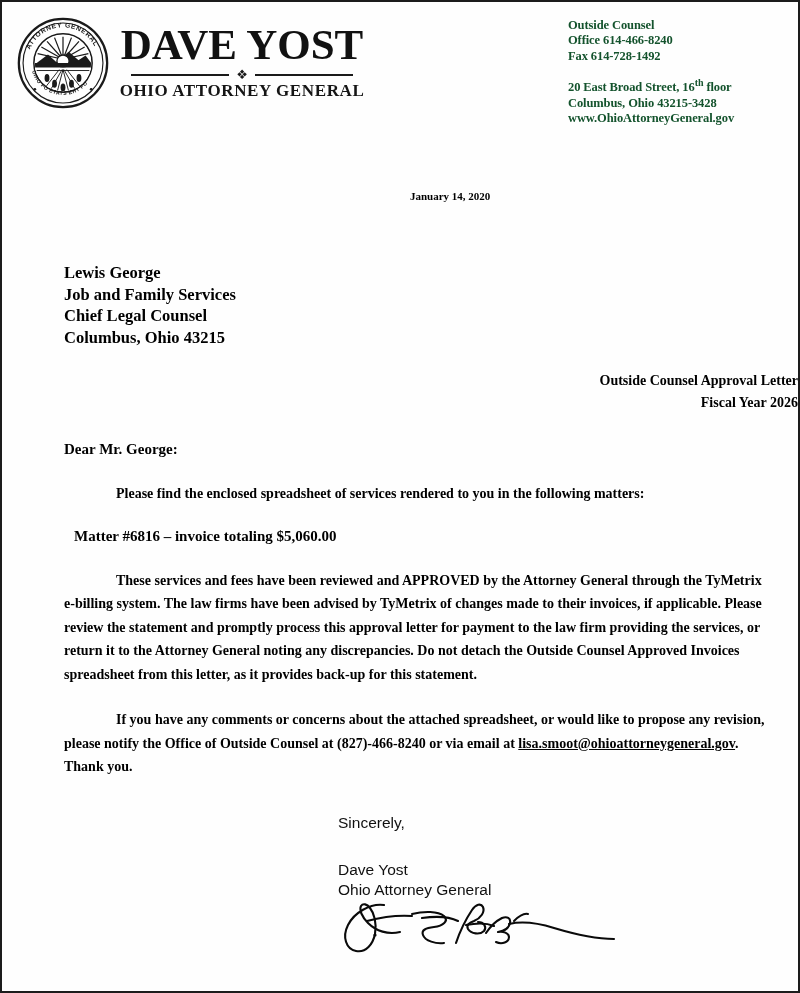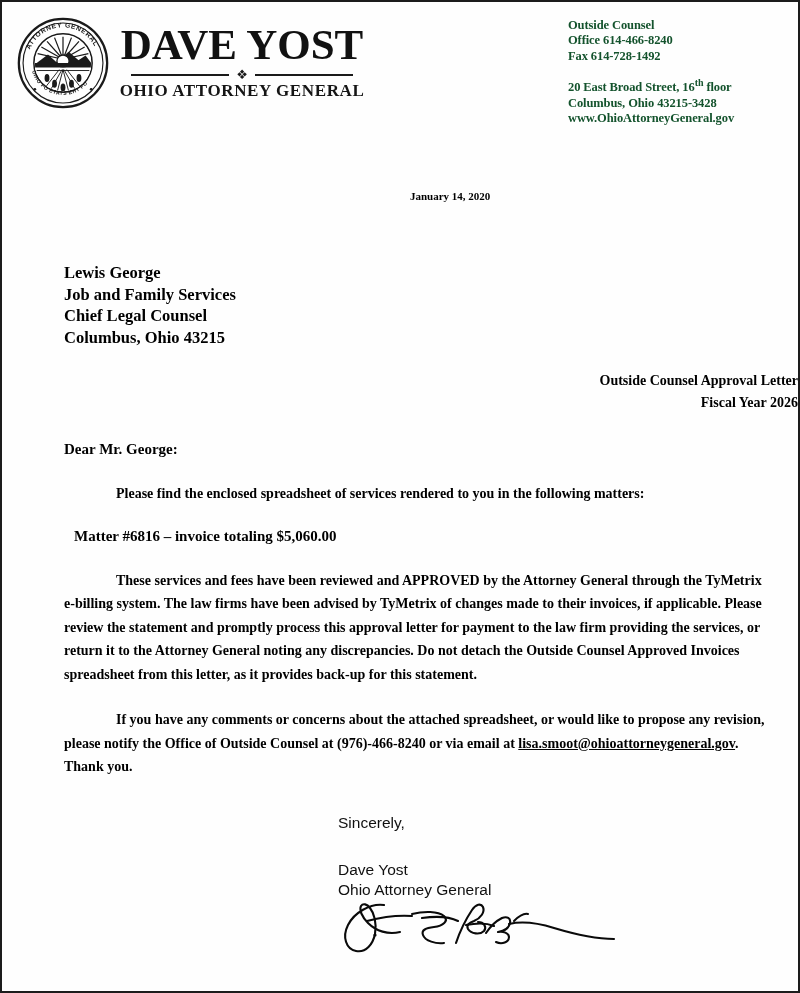--- a/index.html
+++ b/index.html
@@ -297,21 +297,21 @@
     </div>
 
     <div class="salutation">Dear Mr. George:</div>
 
     <div class="para">Please find the enclosed spreadsheet of services rendered to you in the following matters:</div>
 
     <div class="matter-line">Matter #6816 – invoice totaling $5,060.00</div>
 
     <div class="para">These services and fees have been reviewed and APPROVED by the Attorney General through the TyMetrix e-billing system.  The law firms have been advised by TyMetrix of changes made to their invoices, if applicable.  Please review the statement and promptly process this approval letter for payment to the law firm providing the services, or return it to the Attorney General noting any discrepancies.  Do not detach the Outside Counsel Approved Invoices spreadsheet from this letter, as it provides back-up for this statement.</div>
 
-    <div class="para"><span>If you have any comments or concerns about the attached spreadsheet, or would like to propose any revision, please notify the Office of Outside Counsel at (976)-466-8240 or via email at </span><span class="email-link">lisa.smoot@ohioattorneygeneral.gov</span><span>.  Thank you.</span></div>
+    <div class="para"><span>If you have any comments or concerns about the attached spreadsheet, or would like to propose any revision, please notify the Office of Outside Counsel at (827)-466-8240 or via email at </span><span class="email-link">lisa.smoot@ohioattorneygeneral.gov</span><span>.  Thank you.</span></div>
 
     <div class="sigblock">
       <div class="sig-sincerely">Sincerely,</div>
       <div class="sig-name-block">
         <div>Dave Yost</div>
         <div>Ohio Attorney General</div>
       </div>
       <svg class="signature-img" viewBox="0 0 300 62" aria-hidden="true">
         <g fill="none" stroke="#0a0a0a" stroke-width="2.1" stroke-linecap="round" stroke-linejoin="round">
           <path d="M 58,8 C 44,6 28,16 22,28 C 16,40 20,52 30,54 C 40,56 47,47 49,37 C 51,26 48,16 44,11 C 41,7 37,6 35,9 C 33,13 36,20 42,26 C 50,34 62,38 74,35"></path>

